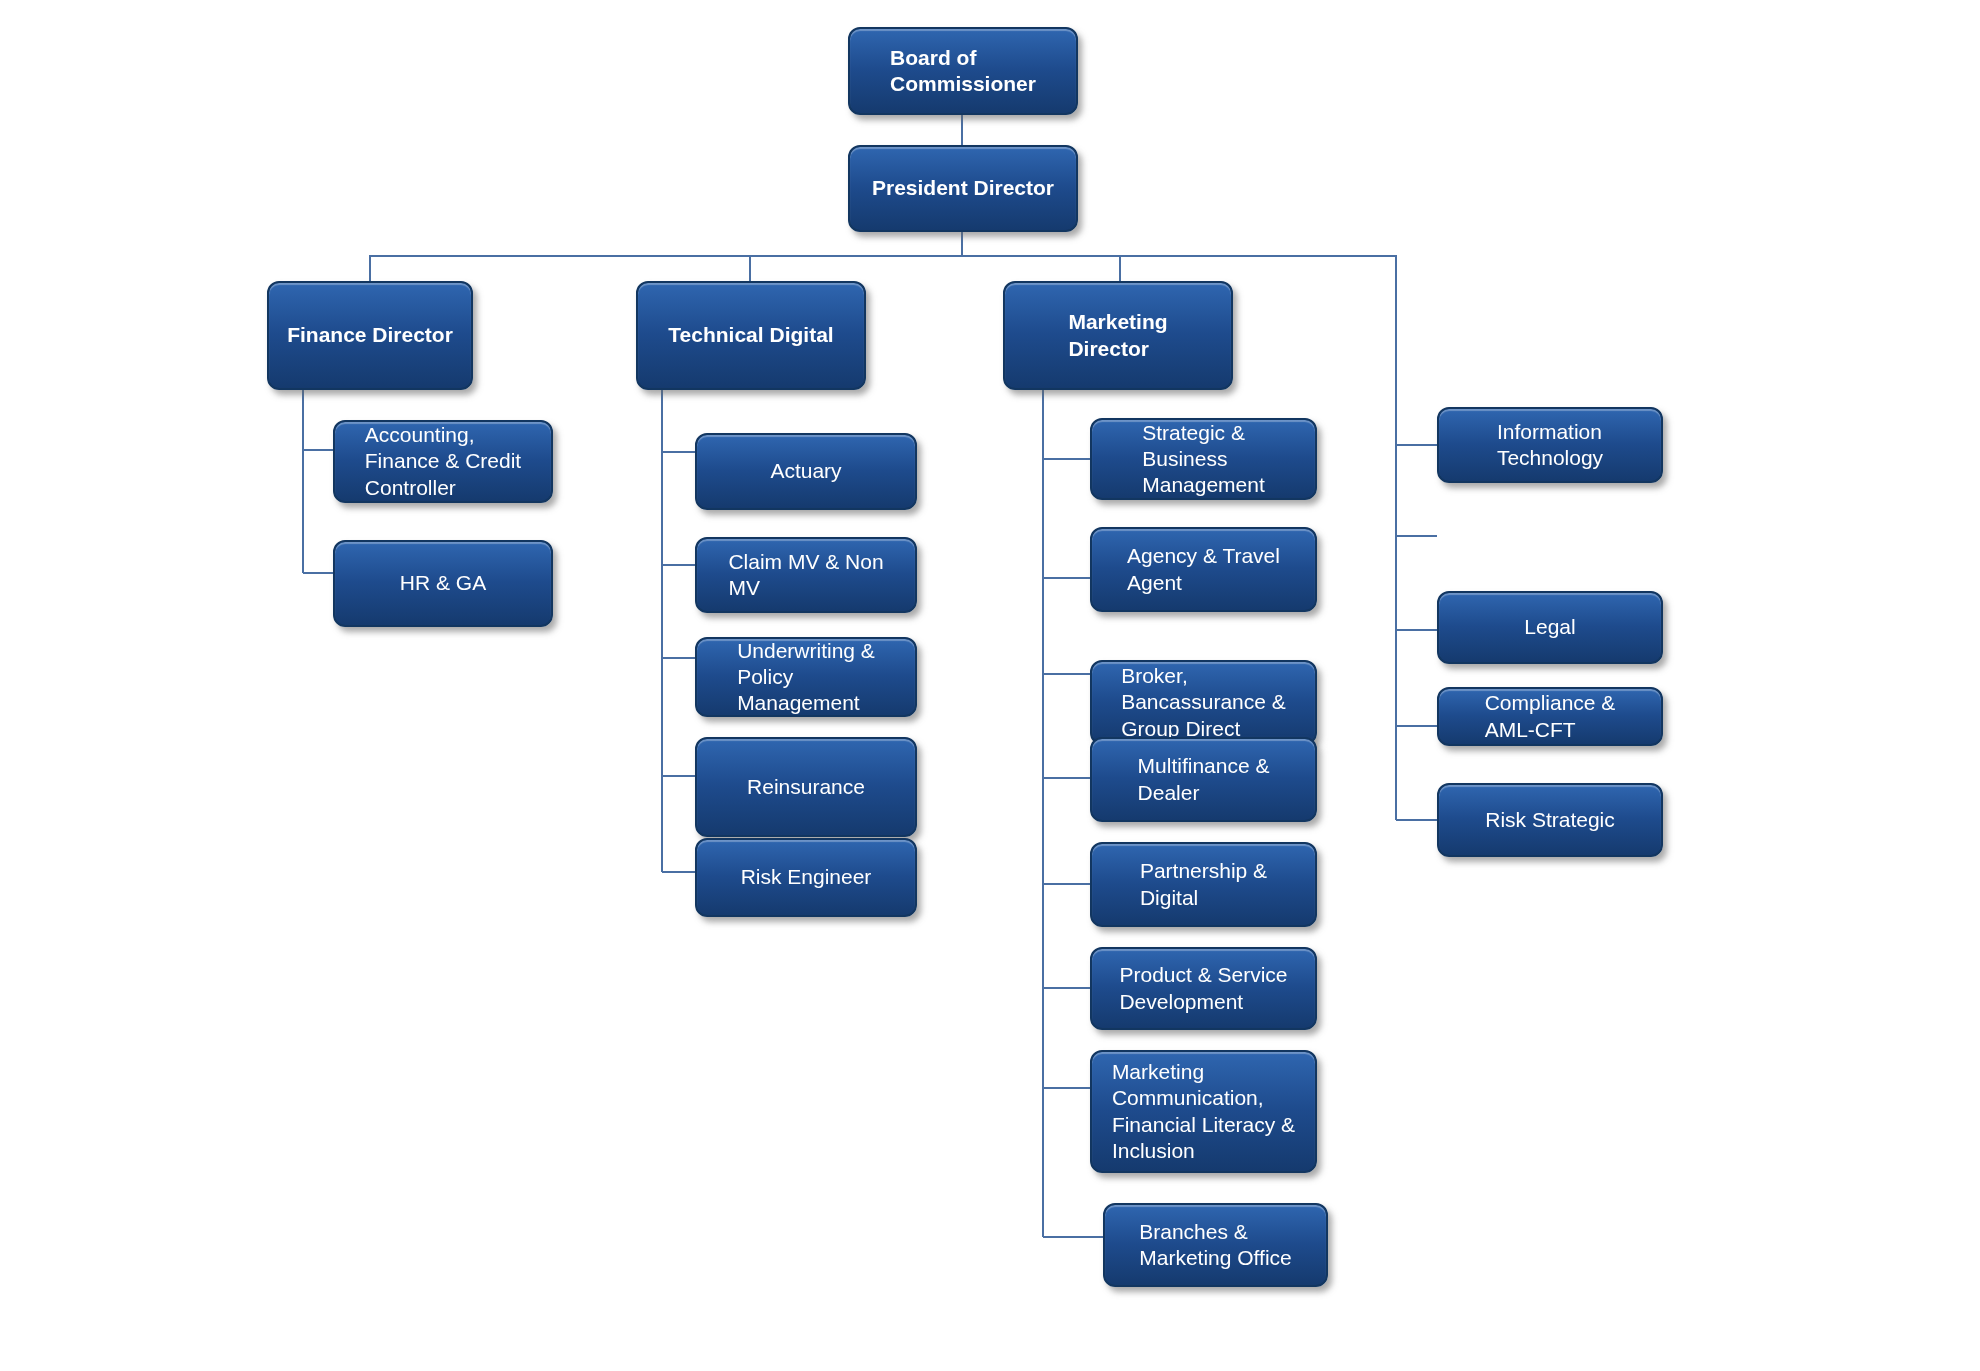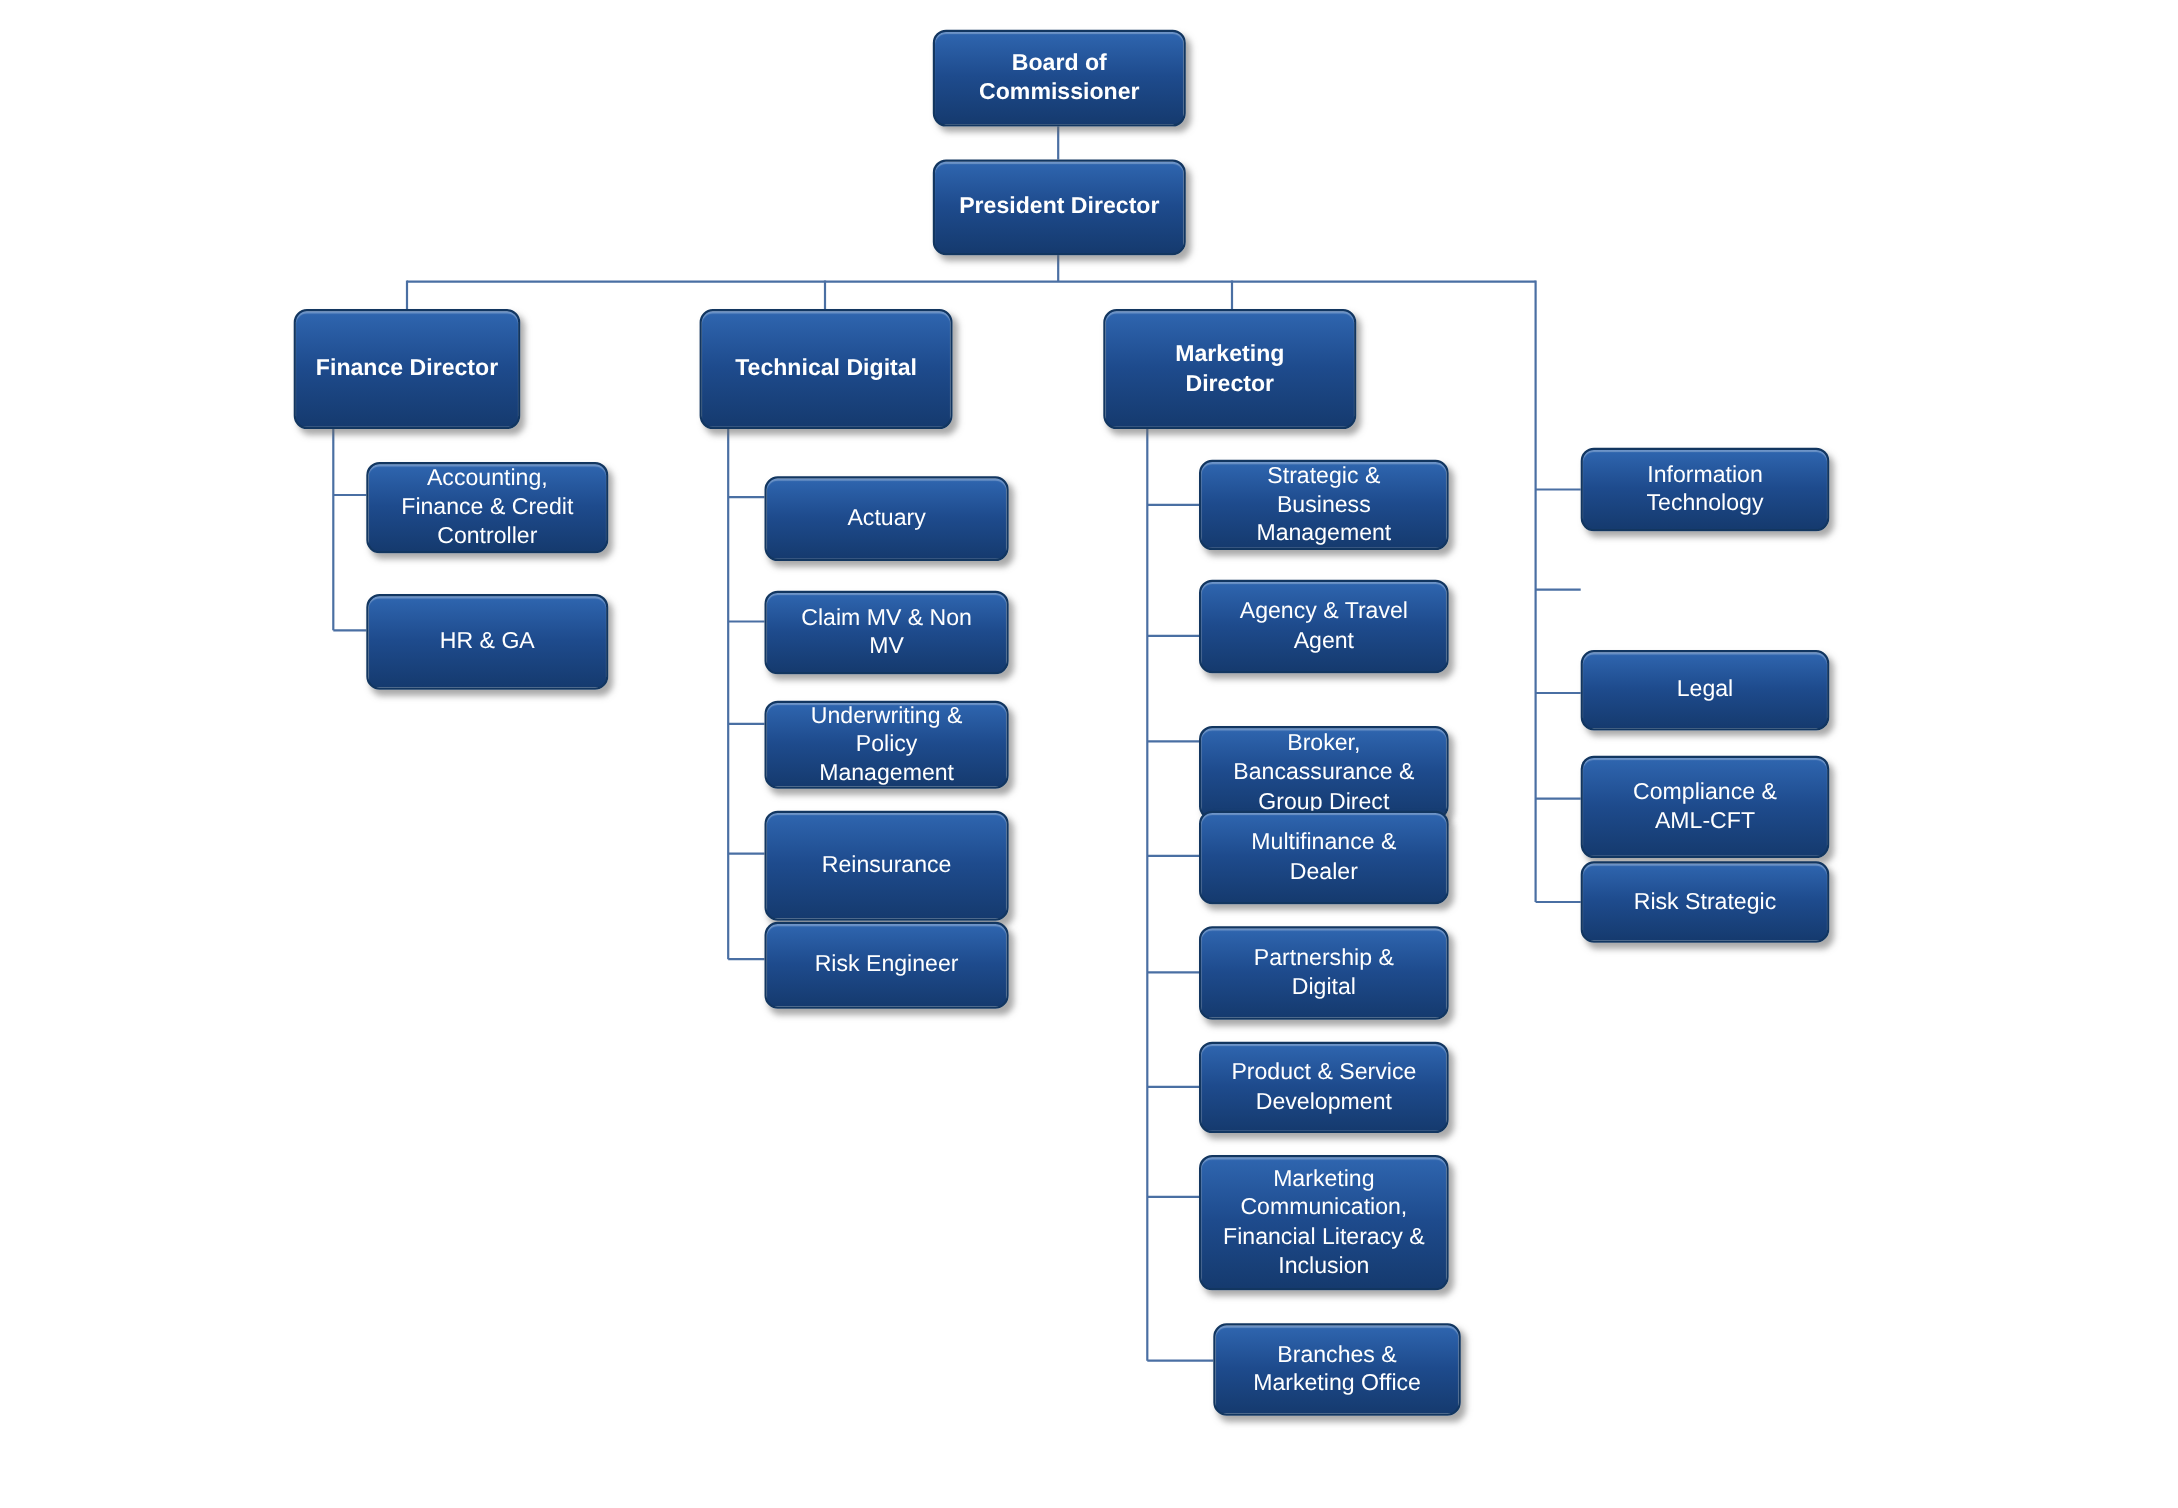--- a/index.html
+++ b/index.html
@@ -7,21 +7,20 @@
     position:relative;
     width:1980px;height:1371px;
     background:#ffffff;
     font-family:"Liberation Sans", sans-serif;
     overflow:hidden;
   }
   #connectors{position:absolute;left:0;top:0;width:1980px;height:1371px;}
   .node{
     position:absolute;
     display:flex;align-items:center;justify-content:center;
-    text-align:center;
     color:#ffffff;
     font-size:21px;
     line-height:1.24;
     white-space:pre-line;
     padding:12px 10px;
     box-sizing:border-box;
     background:linear-gradient(180deg,#2f66b0 0%,#1e4b8d 48%,#153a6e 100%);
     border:2px solid #123660;
     border-radius:12px;
     box-shadow:4px 5px 6px rgba(100,100,100,0.55), inset 0 2px 1px rgba(255,255,255,0.30);
@@ -126,18 +125,18 @@
 
   <div class="node" style="left:1437px;top:407px;width:226px;height:76px">Information
 Technology</div>
 
   <div class="node" style="left:1103px;top:1203px;width:225px;height:84px">Branches &amp;
 Marketing Office</div>
 
 
   <div class="node" style="left:1437px;top:591px;width:226px;height:73px">Legal</div>
 
-  <div class="node" style="left:1437px;top:687px;width:226px;height:93px">Compliance &amp;
+  <div class="node" style="left:1437px;top:687px;width:226px;height:59px">Compliance &amp;
 AML-CFT</div>
 
   <div class="node" style="left:1437px;top:783px;width:226px;height:74px">Risk Strategic</div>
 
 </div>
 
 </body></html>

